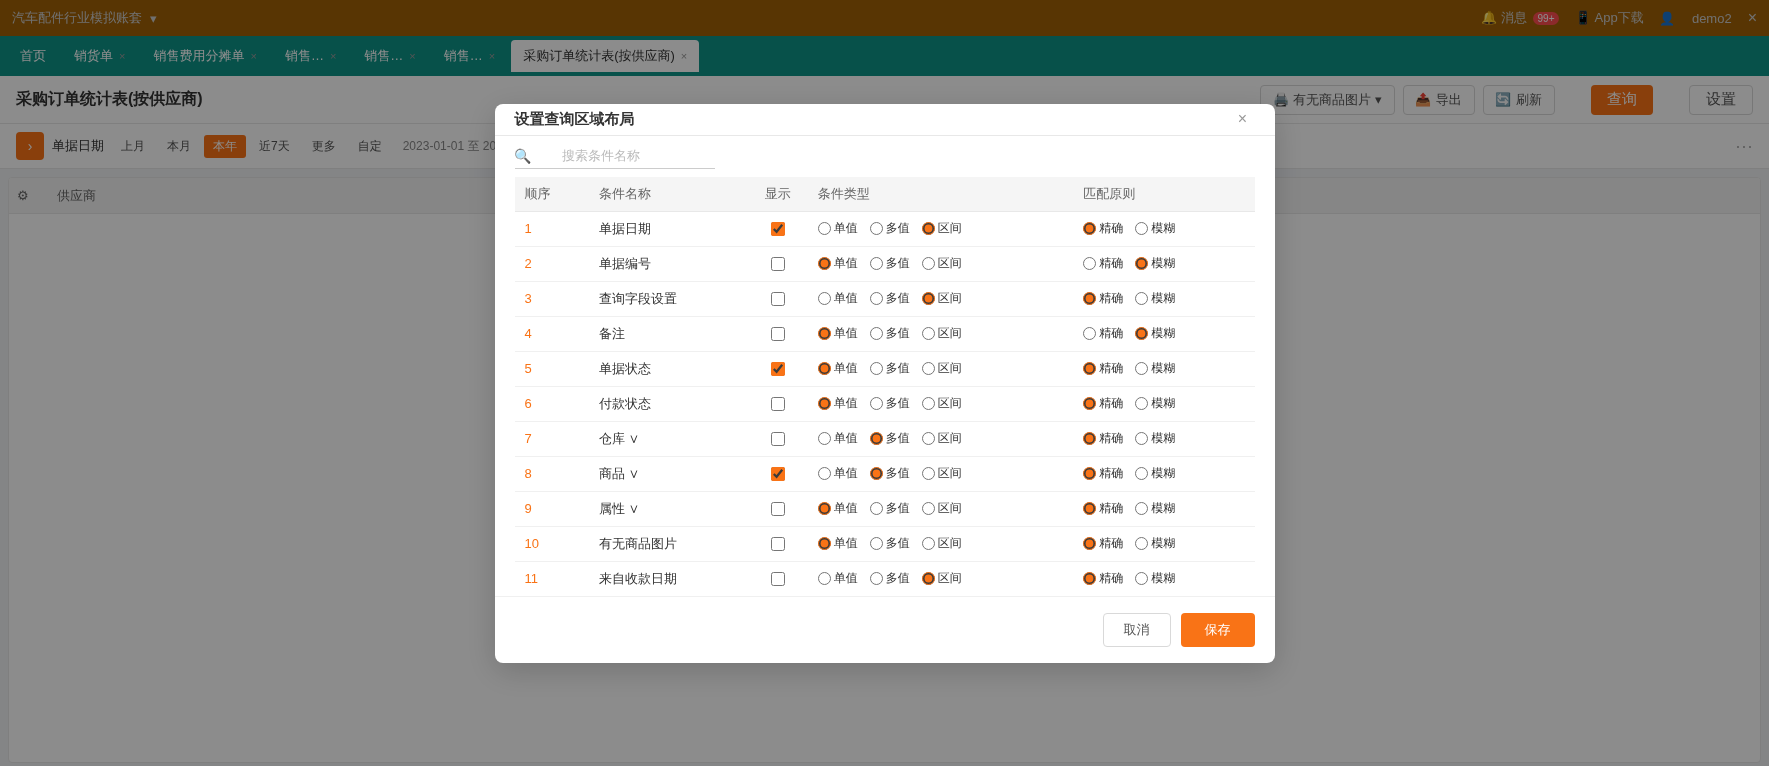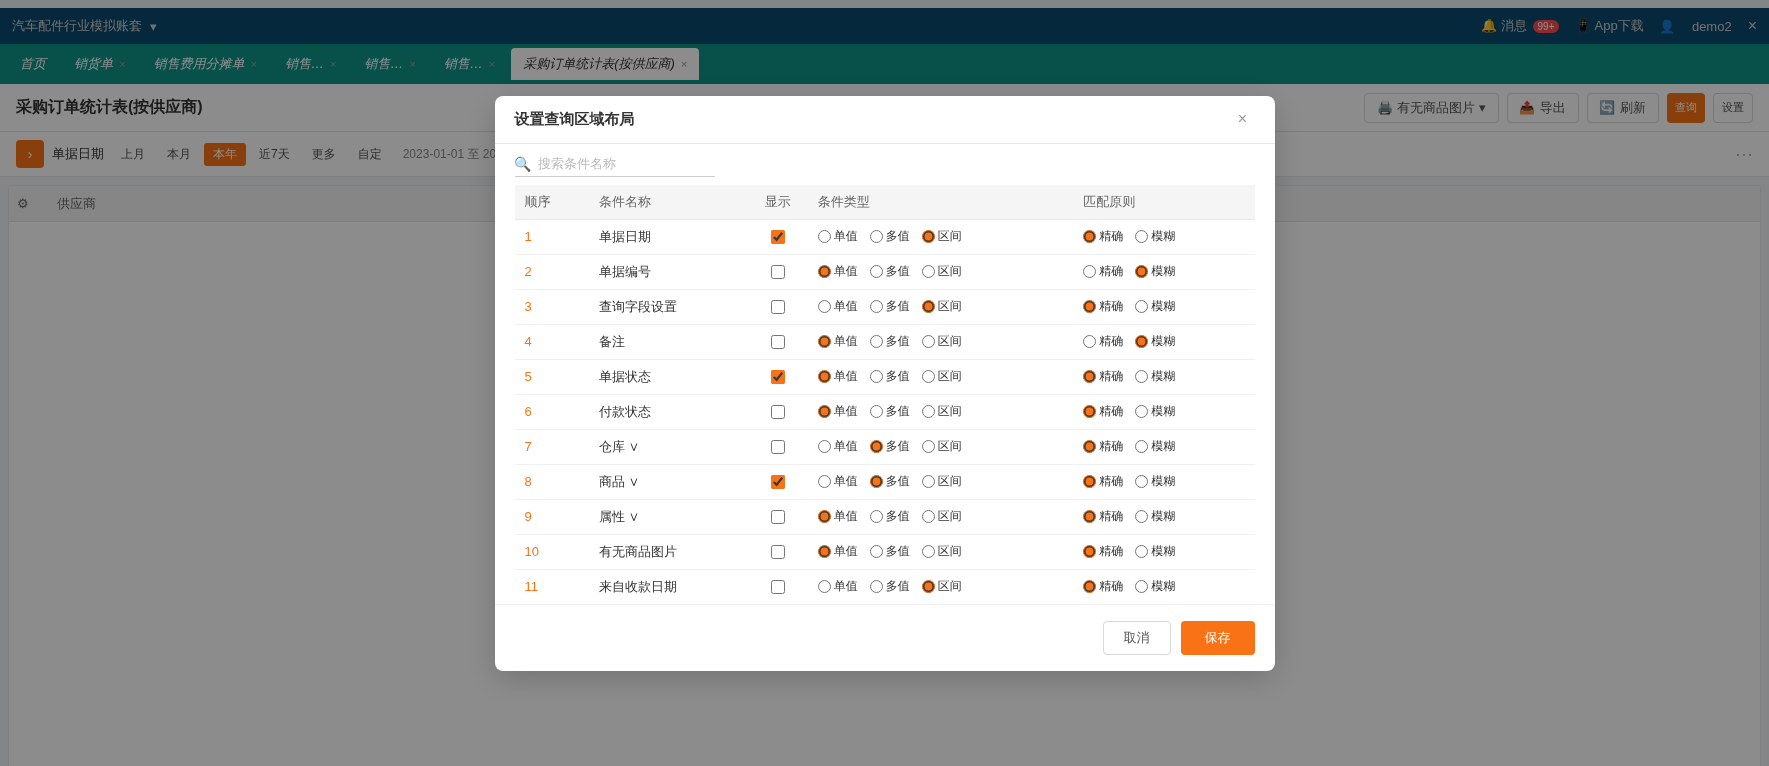--- a/index.html
+++ b/index.html
@@ -1,27 +1,26 @@
 <!DOCTYPE html>
 <html><head>
   <meta charset="utf-8">
   <style>
     * { box-sizing: border-box; margin: 0; padding: 0; }
     body { font-family: 'Microsoft YaHei', Arial, sans-serif; font-size: 13px; background: #f0f2f5; overflow: hidden; }
 
     
     .top-bar {
       height: 36px;
-      background: #0c4a6e;
+      background: #a16207;
       display: flex;
       align-items: center;
       justify-content: space-between;
       padding: 0 12px;
       color: #ccc;
-      margin-top: 8px;
     }
     .top-bar-left { display: flex; align-items: center; gap: 8px; font-size: 13px; }
     .top-bar-right { display: flex; align-items: center; gap: 16px; font-size: 13px; }
     .top-bar-right .badge {
       background: #ff4d4f;
       color: #fff;
       border-radius: 10px;
       padding: 1px 5px;
       font-size: 10px;
       margin-left: 2px;
@@ -41,21 +40,20 @@
       height: 32px;
       padding: 0 12px;
       border-radius: 4px 4px 0 0;
       display: flex;
       align-items: center;
       gap: 6px;
       font-size: 13px;
       color: #fff;
       cursor: pointer;
       background: transparent;
-      font-style: italic;
     }
     .nav-tab.active {
       background: #fff;
       color: #333;
     }
     .nav-tab .tab-close { font-size: 11px; color: #999; }
 
     
     .page-header {
       height: 48px;
@@ -76,27 +74,28 @@
       background: #fff;
       cursor: pointer;
       font-size: 13px;
       color: #555;
       display: flex;
       align-items: center;
       gap: 4px;
     }
     .btn-primary-sm {
       height: 30px;
-      padding: 0 8px;
+      padding: 0 16px;
       background: #f97316;
       color: #fff;
       border: none;
       border-radius: 4px;
       cursor: pointer;
-      font-size: 11px;
+      font-size: 15px;
+      margin-left: 28px;
     }
 
     
     .filter-bar {
       background: #fff;
       padding: 8px 16px;
       display: flex;
       align-items: center;
       gap: 8px;
       border-bottom: 1px solid #e8e8e8;
@@ -161,21 +160,21 @@
     .modal {
       background: #fff;
       border-radius: 8px;
       width: 780px;
       max-height: 680px;
       display: flex;
       flex-direction: column;
       box-shadow: 0 8px 32px rgba(0,0,0,0.18);
     }
     .modal-header {
-      height: 48px;
+      height: 32px;
       padding: 0 20px;
       display: flex;
       align-items: center;
       justify-content: space-between;
       border-bottom: 1px solid #e8e8e8;
     }
     .modal-title { font-size: 15px; font-weight: bold; color: #333; }
     .modal-close {
       width: 24px; height: 24px;
       display: flex; align-items: center; justify-content: center;
@@ -217,20 +216,21 @@
       padding-bottom: 4px;
     }
     .search-icon { color: #aaa; font-size: 14px; }
     .search-input {
       border: none;
       outline: none;
       font-size: 13px;
       color: #14532d;
       flex: 1;
       background: transparent;
+      margin-left: 24px;
     }
     .search-input::placeholder { color: #bbb; }
 
     
     .modal-table-wrap {
       flex: 1;
       overflow-y: auto;
       padding: 0 20px;
     }
     .modal-table {

